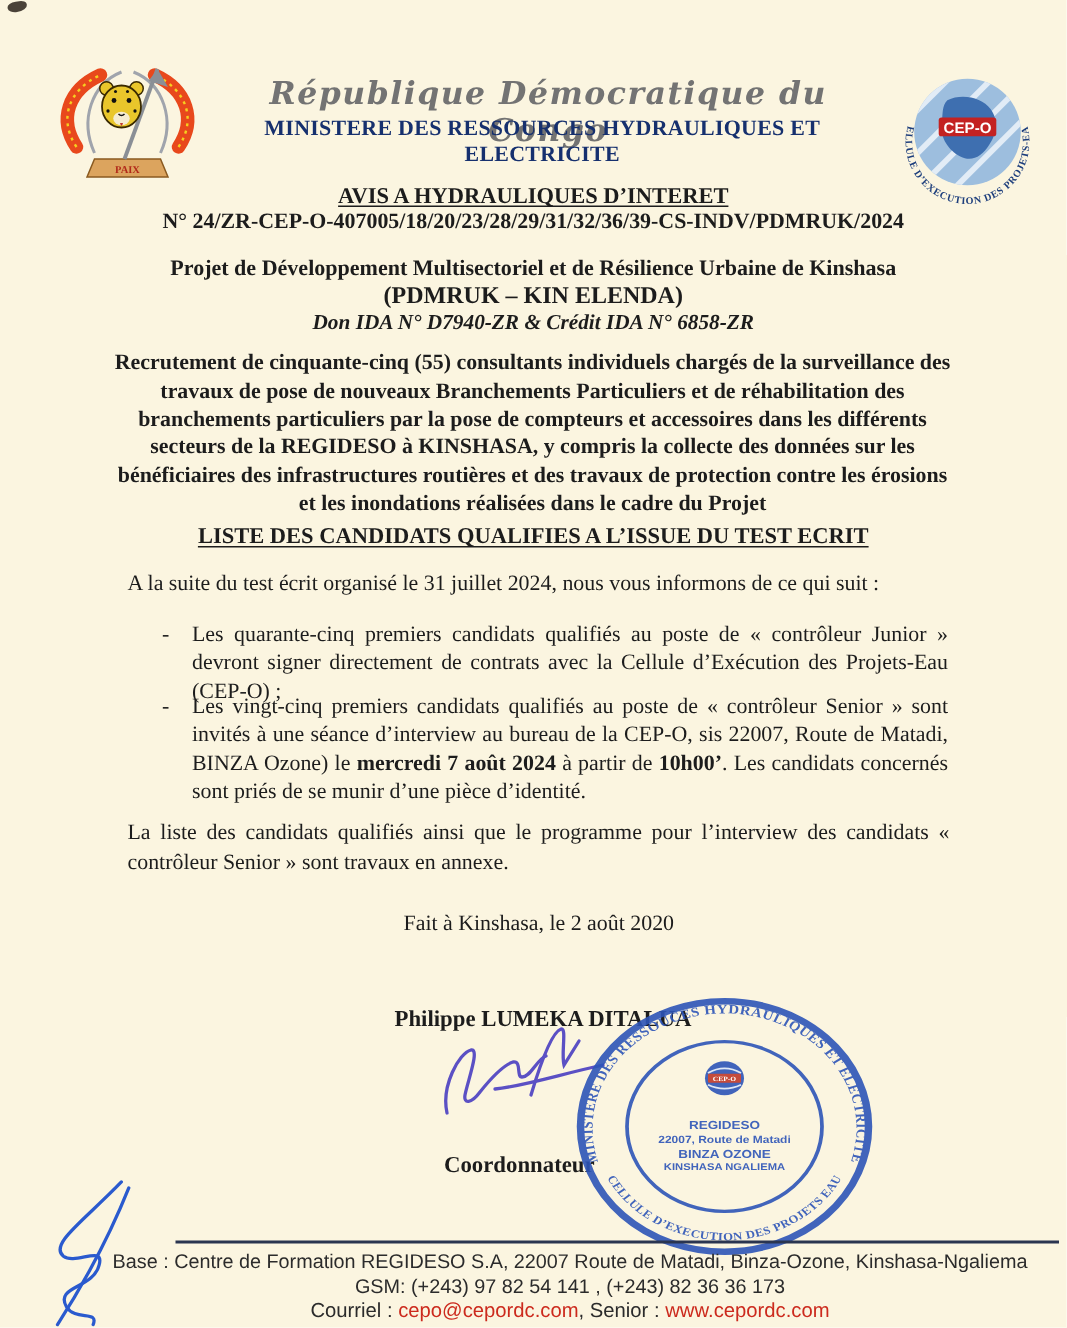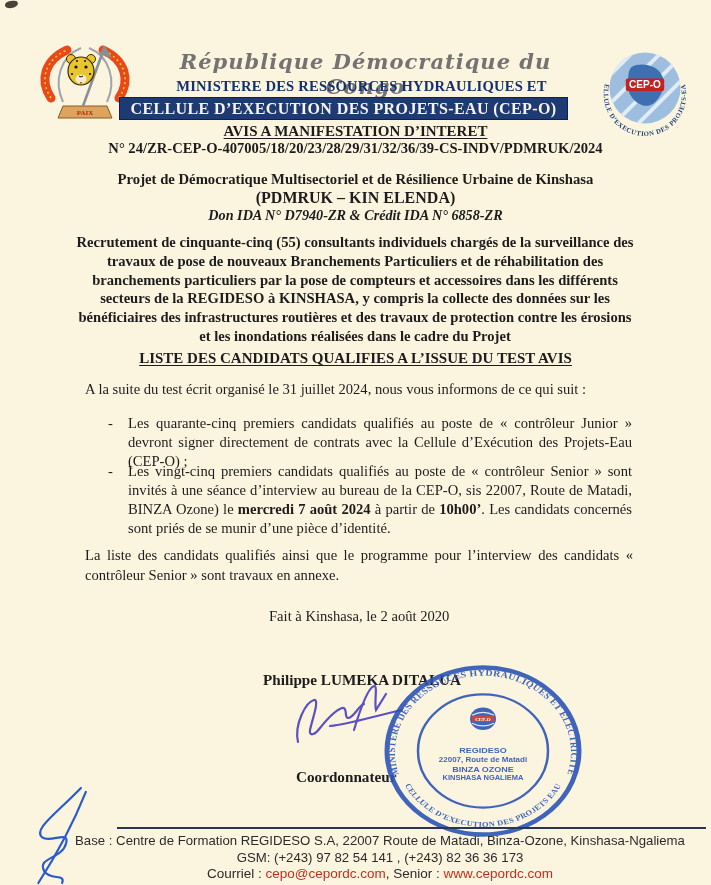--- a/index.html
+++ b/index.html
@@ -91,21 +91,20 @@
     <circle cx="57" cy="38" r="1.1" fill="#111"></circle>
     <circle cx="44" cy="25" r="1" fill="#111"></circle>
     <circle cx="52" cy="25" r="1" fill="#111"></circle>
     <path d="M46,40 Q48,42 50,40" stroke="#111" stroke-width="1" fill="none"></path>
     <path d="M47,46 q1,4 2,0" fill="#c0392b"></path>
     <text x="52" y="79" text-anchor="middle" font-size="7" font-weight="bold" fill="#b22a1a">PAIX</text>
   </svg>
 
   <div class="abs republic">République Démocratique du Congo</div>
   <div class="abs ministry">MINISTERE DES RESSOURCES HYDRAULIQUES ET ELECTRICITE</div>
-  <div class="abs banner">CELLULE D’EXECUTION DES PROJETS-EAU (CEP-O)</div>
 
   <svg class="abs" style="left:597px;top:40px;" width="96" height="96" viewBox="0 0 100 100">
     <defs>
       <clipPath id="logoClip">
           <circle cx="50" cy="50" r="37"></circle>
         </clipPath>
       <path id="logoRing" d="M 9,44 A 43,43 0 1 0 91,44"></path>
     </defs>
     <circle cx="50" cy="50" r="37" fill="#9dbede"></circle>
     <g clip-path="url(#logoClip)">
@@ -116,32 +115,32 @@
       <path d="M36,28 C46,23 60,26 66,34 C72,42 70,52 65,59 C60,67 53,71 45,67 C37,63 31,54 32,45 C33,38 32,32 36,28 Z" fill="#3e6fb0"></path>
     </g>
     <rect x="30" y="40" width="40" height="13" rx="2" fill="#c32222"></rect>
     <text x="50" y="50.5" text-anchor="middle" font-size="10.5" font-weight="bold" fill="#ffffff" font-family="Liberation Sans, sans-serif">CEP-O</text>
     <text font-size="7" font-weight="bold" fill="#1d3e7c" letter-spacing="0.5">
       <textPath href="#logoRing" startOffset="50%" text-anchor="middle">CELLULE D’EXECUTION DES PROJETS-EAU</textPath>
     </text>
   </svg>
 
   <div class="abs center bold avis-title">
-    <span class="u">AVIS A MANIFESTATION D’INTERET</span>
+    <span class="u">AVIS A HYDRAULIQUES D’INTERET</span>
   </div>
   <div class="abs center bold reference">N° 24/ZR-CEP-O-407005/18/20/23/28/29/31/32/36/39-CS-INDV/PDMRUK/2024</div>
 
-  <div class="abs center bold project1">Projet de Démocratique Multisectoriel et de Résilience Urbaine de Kinshasa</div>
+  <div class="abs center bold project1">Projet de Développement Multisectoriel et de Résilience Urbaine de Kinshasa</div>
   <div class="abs center bold project2">(PDMRUK – KIN ELENDA)</div>
   <div class="abs center funding">Don IDA N° D7940-ZR &amp; Crédit IDA N° 6858-ZR</div>
 
   <div class="abs center bold subject">Recrutement de cinquante-cinq (55) consultants individuels chargés de la surveillance des travaux de pose de nouveaux Branchements Particuliers et de réhabilitation des branchements particuliers par la pose de compteurs et accessoires dans les différents secteurs de la REGIDESO à KINSHASA, y compris la collecte des données sur les bénéficiaires des infrastructures routières et des travaux de protection contre les érosions et les inondations réalisées dans le cadre du Projet</div>
 
   <div class="abs center bold section-title">
-    <span class="u">LISTE DES CANDIDATS QUALIFIES A L’ISSUE DU TEST AVIS</span>
+    <span class="u">LISTE DES CANDIDATS QUALIFIES A L’ISSUE DU TEST ECRIT</span>
   </div>
 
   <div class="abs intro">A la suite du test écrit organisé le 31 juillet 2024, nous vous informons de ce qui suit :</div>
 
   <div class="abs bullet b1">
     <span class="marker">-</span>
     <span class="btext">Les quarante-cinq premiers candidats qualifiés au poste de « contrôleur Junior » devront signer directement de contrats avec la Cellule d’Exécution des Projets-Eau (CEP-O) ;</span>
   </div>
 
   <div class="abs bullet b2">

